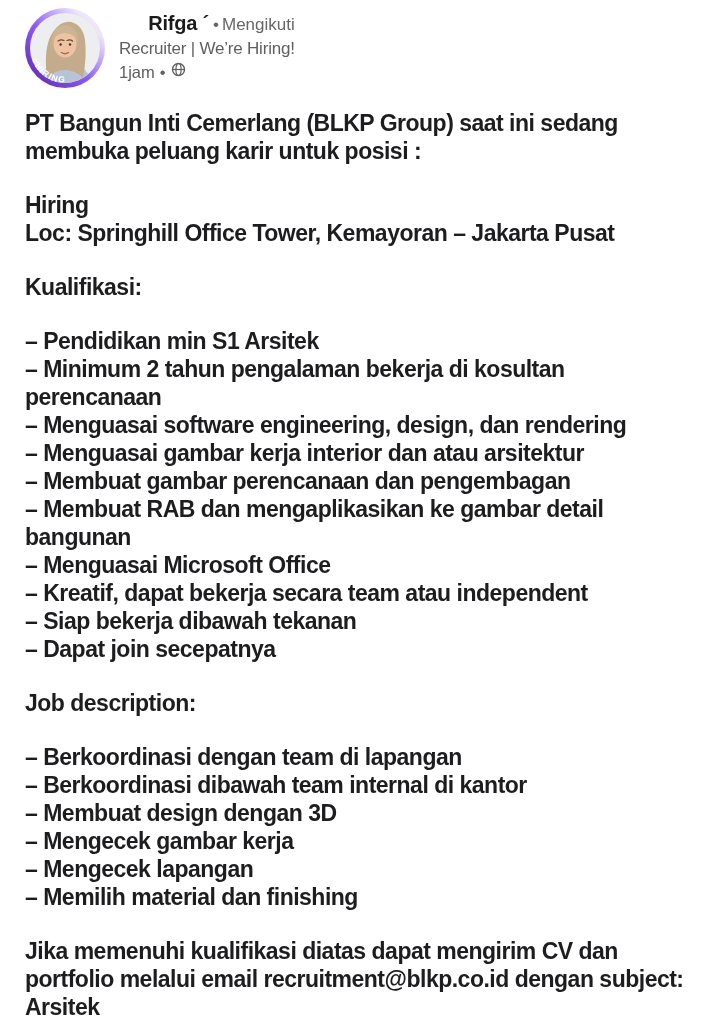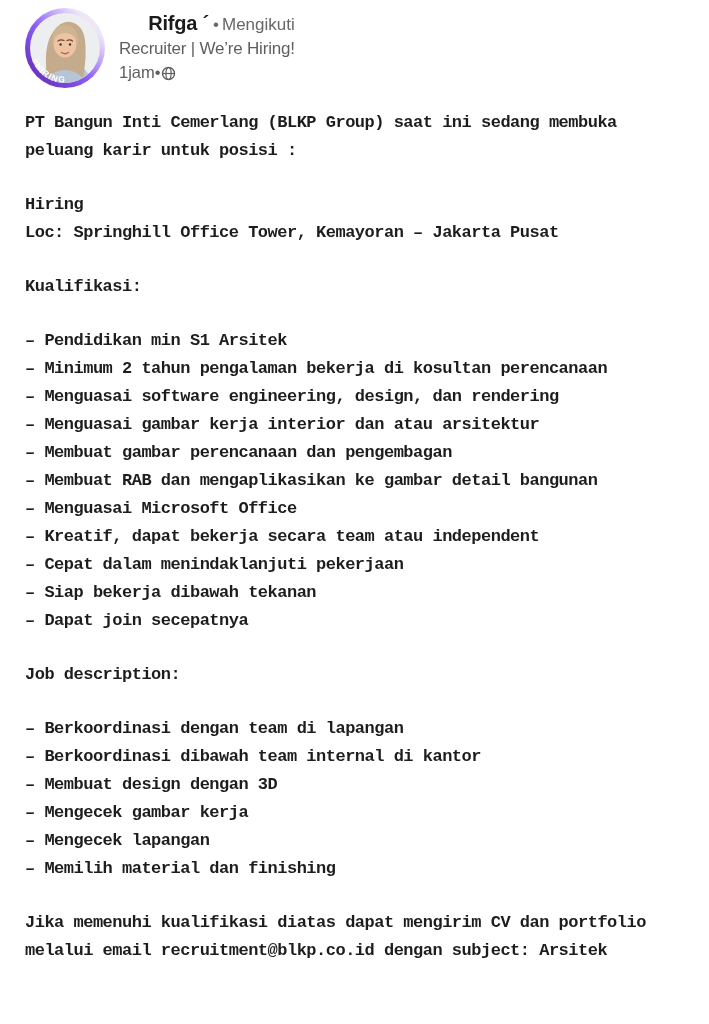--- a/index.html
+++ b/index.html
@@ -56,38 +56,38 @@
     cursor: pointer;
   }
   .author-headline {
     font-size: 17px;
     color: #5f5f5f;
     line-height: 24px;
     letter-spacing: -0.2px;
   }
   .meta-row {
     display: flex;
-    align-items: center;
+    align-items: flex-start;
+    gap: 5px;
     font-size: 16.5px;
     color: #5f5f5f;
     line-height: 23px;
   }
   .globe-icon-svg {
     display: inline-block;
     margin-top: 1px;
   }
   
   .post-body {
     color: #1d1d1f;
-    font-size: 17px;
+    font-size: 23px;
     font-weight: 700;
     letter-spacing: -0.5px;
     line-height: 28px;
     max-width: 664px;
-    font-family: Liberation Mono, monospace;
   }
   .post-body p {
     margin: 0 0 26px 0;
   }
   .post-body p:last-child {
     margin-bottom: 0;
   }
   .post-body ul {
     list-style: none;
     margin: 0 0 26px 0;
@@ -176,21 +176,20 @@
 
     <ul>
       <li>– Pendidikan min S1 Arsitek</li>
       <li>– Minimum 2 tahun pengalaman bekerja di kosultan perencanaan</li>
       <li>– Menguasai software engineering, design, dan rendering</li>
       <li>– Menguasai gambar kerja interior dan atau arsitektur</li>
       <li>– Membuat gambar perencanaan dan pengembagan</li>
       <li>– Membuat RAB dan mengaplikasikan ke gambar detail bangunan</li>
       <li>– Menguasai Microsoft Office</li>
       <li>– Kreatif, dapat bekerja secara team atau independent</li>
-      <li>– Cepat dalam menindaklanjuti pekerjaan</li>
       <li>– Siap bekerja dibawah tekanan</li>
       <li>– Dapat join secepatnya</li>
     </ul>
 
     <p>Job description:</p>
 
     <ul>
       <li>– Berkoordinasi dengan team di lapangan</li>
       <li>– Berkoordinasi dibawah team internal di kantor</li>
       <li>– Membuat design dengan 3D</li>

